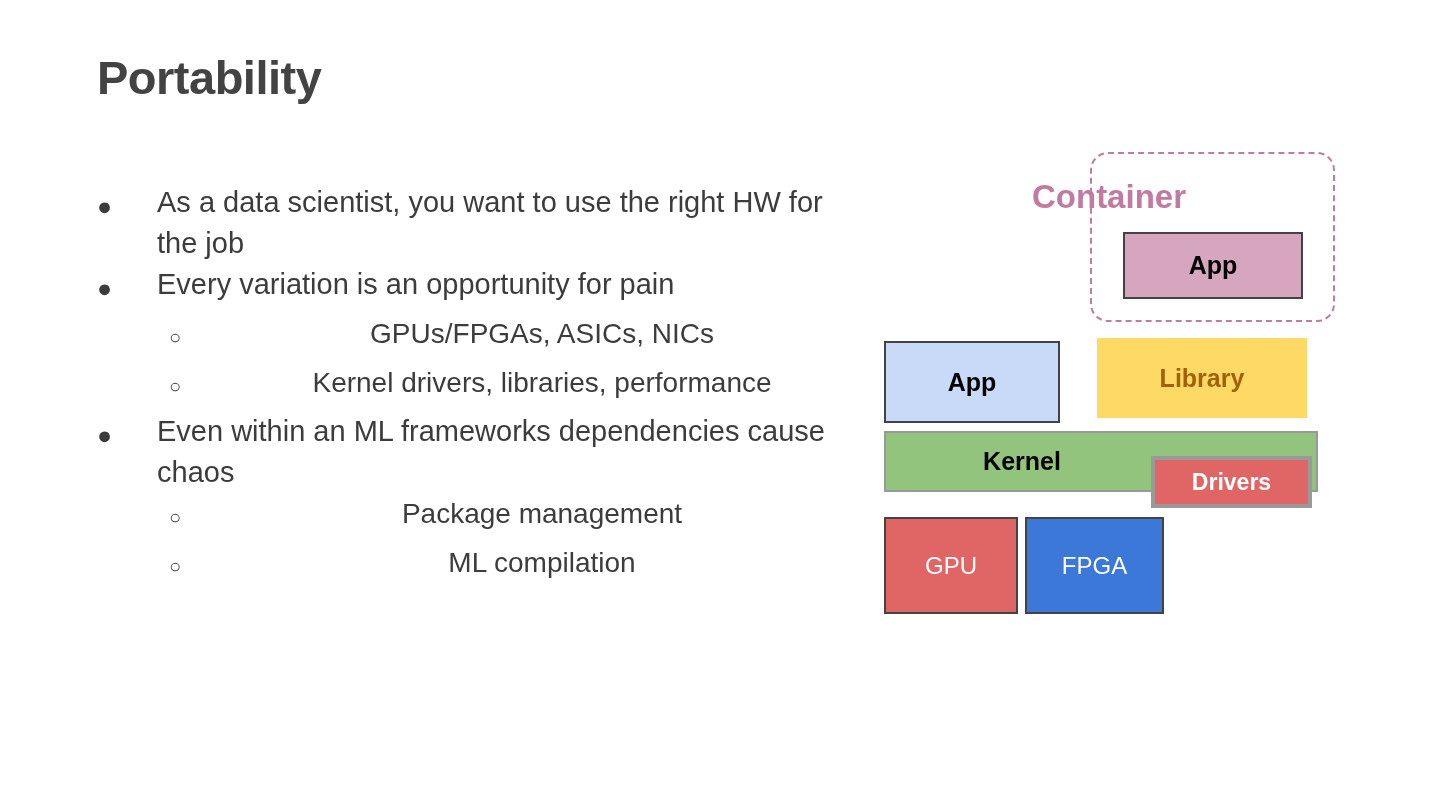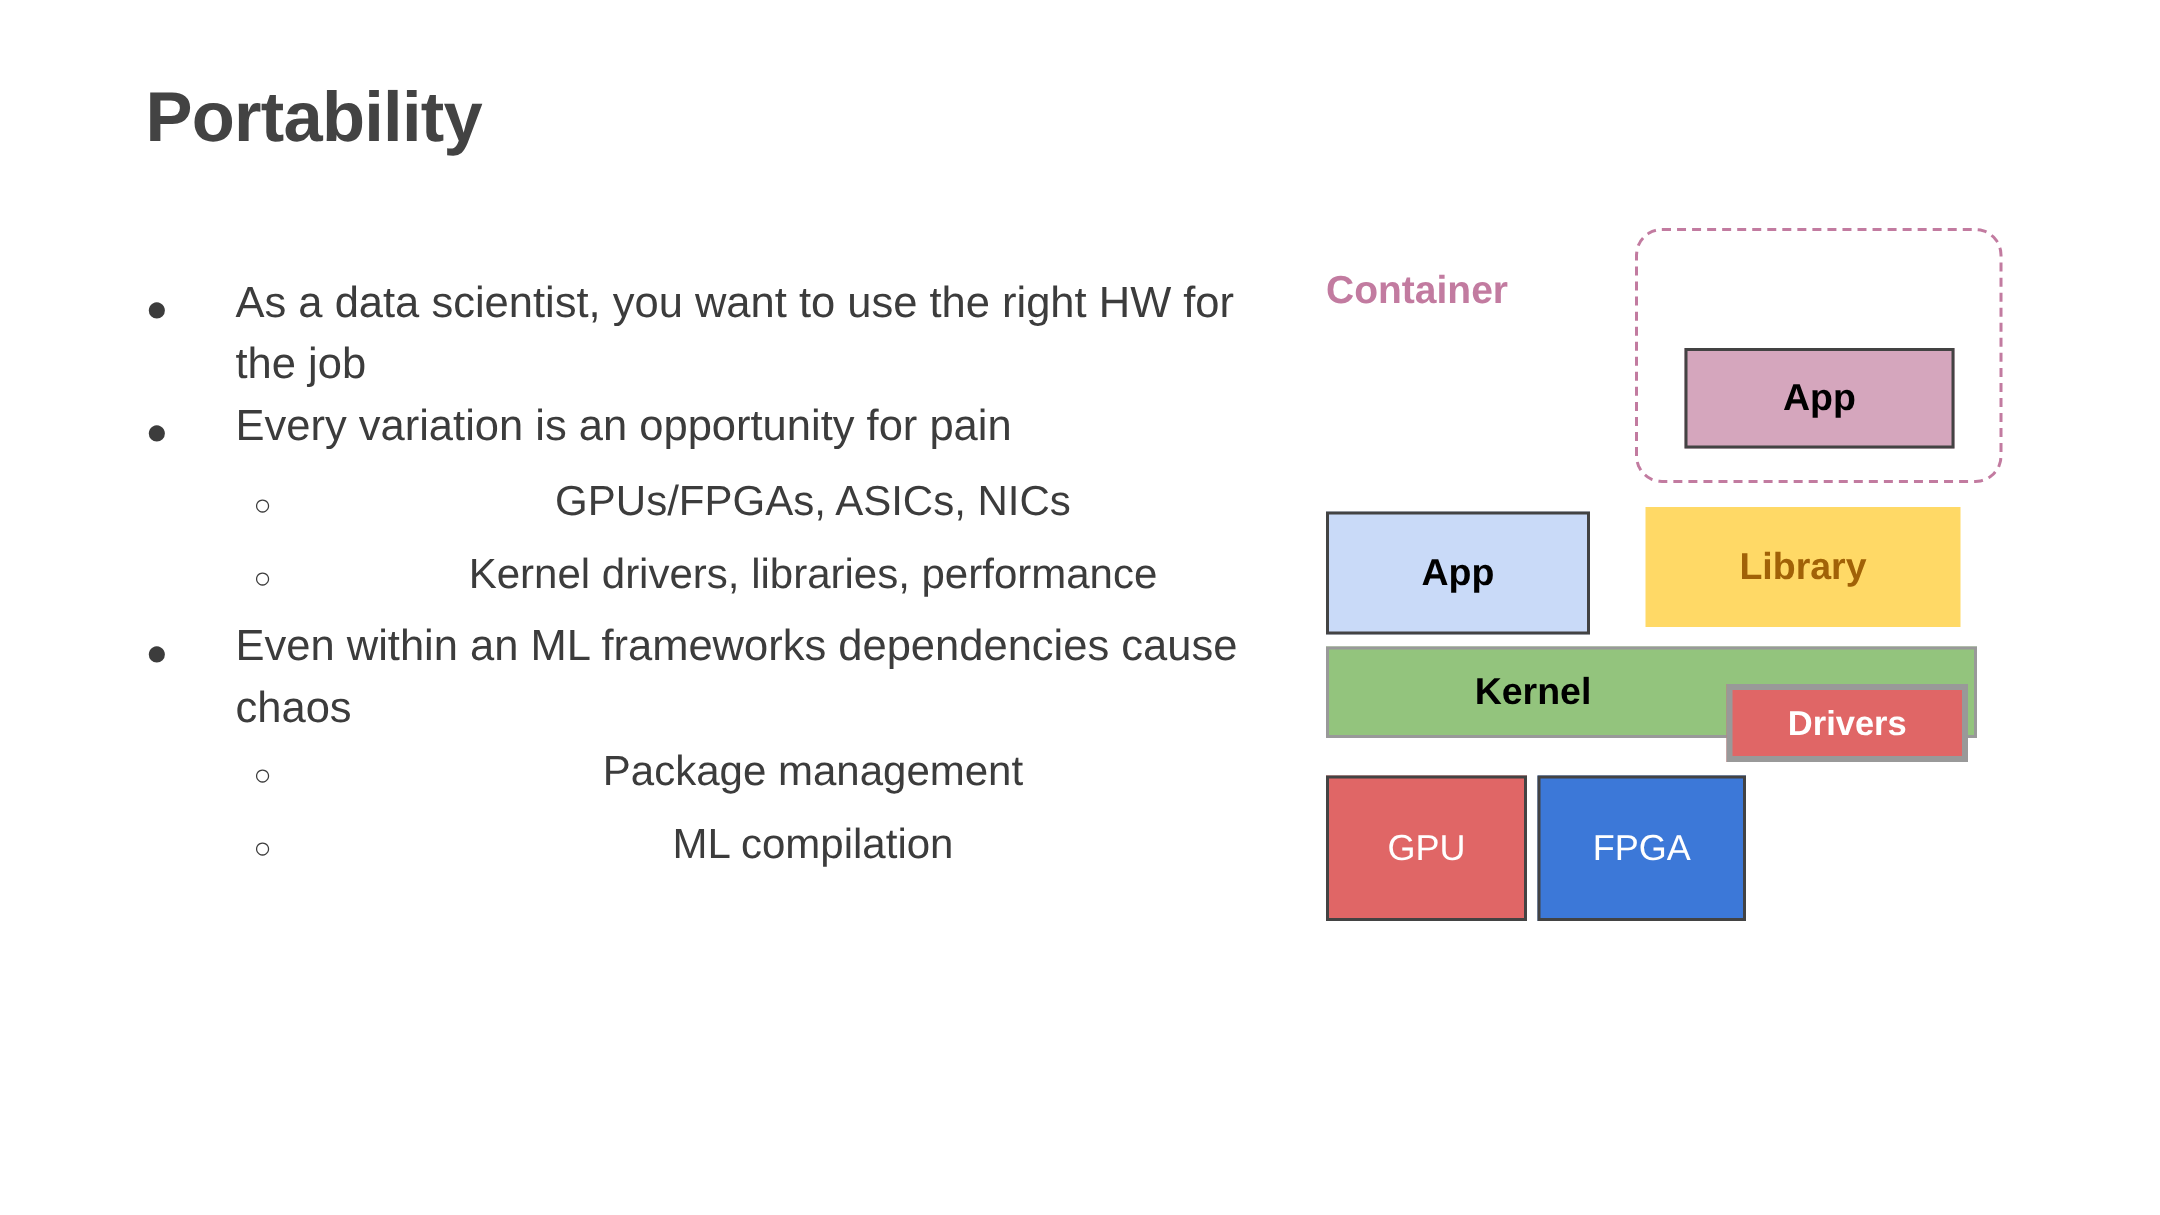--- a/index.html
+++ b/index.html
@@ -117,22 +117,22 @@
     border: 2px dashed #c27ba0;
     border-radius: 18px;
     background: transparent;
   }
 
   .container-label {
     position: absolute;
     left: 0;
     top: 26px;
     width: 100%;
-    text-align: left;
-    font-size: 26px;
+    text-align: center;
+    font-size: 33px;
     font-weight: bold;
     color: #c27ba0;
   }
 
   .container-app {
     left: 239px;
     top: 80px;
     width: 180px;
     height: 67px;
     background: #d5a6bd;

